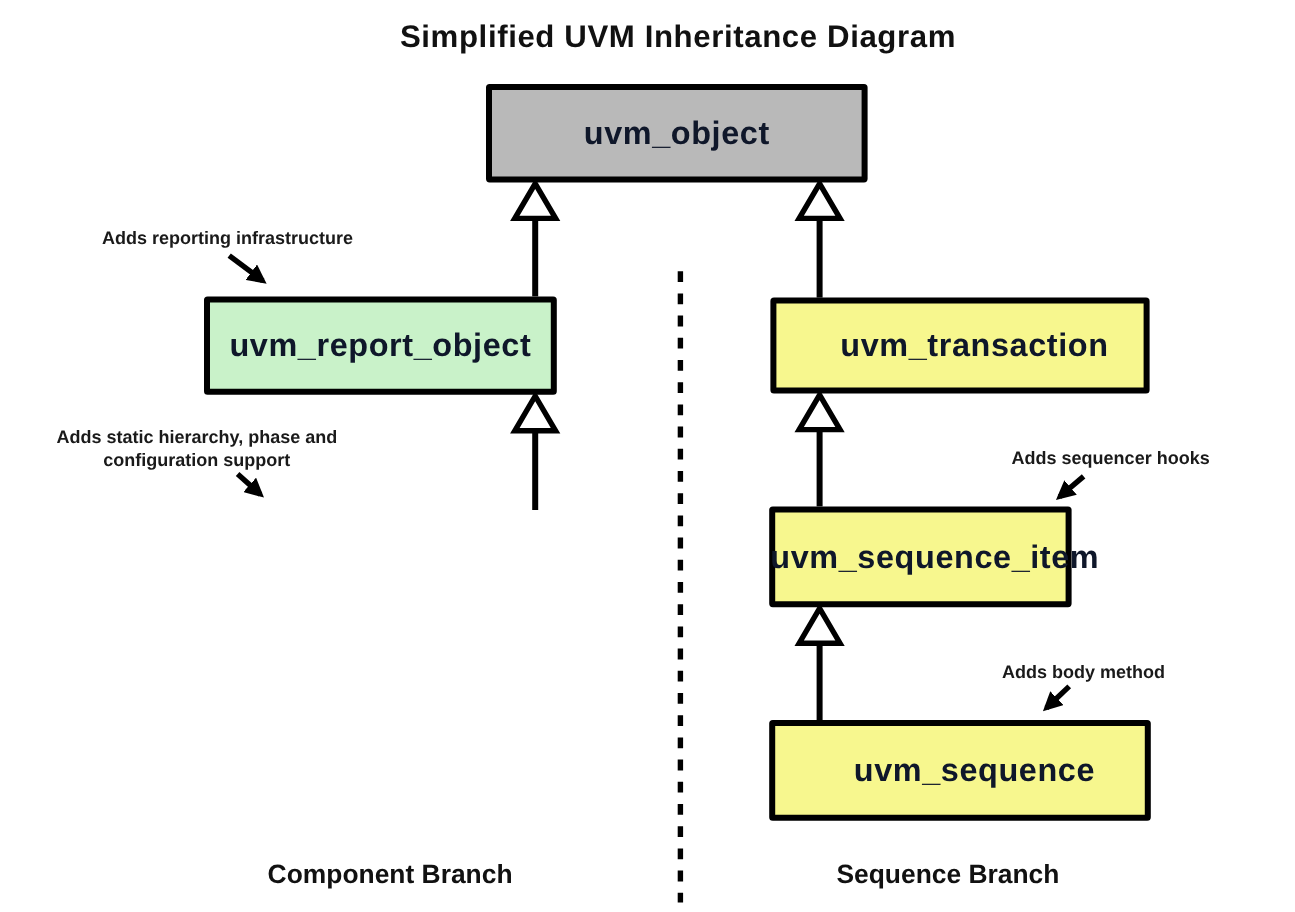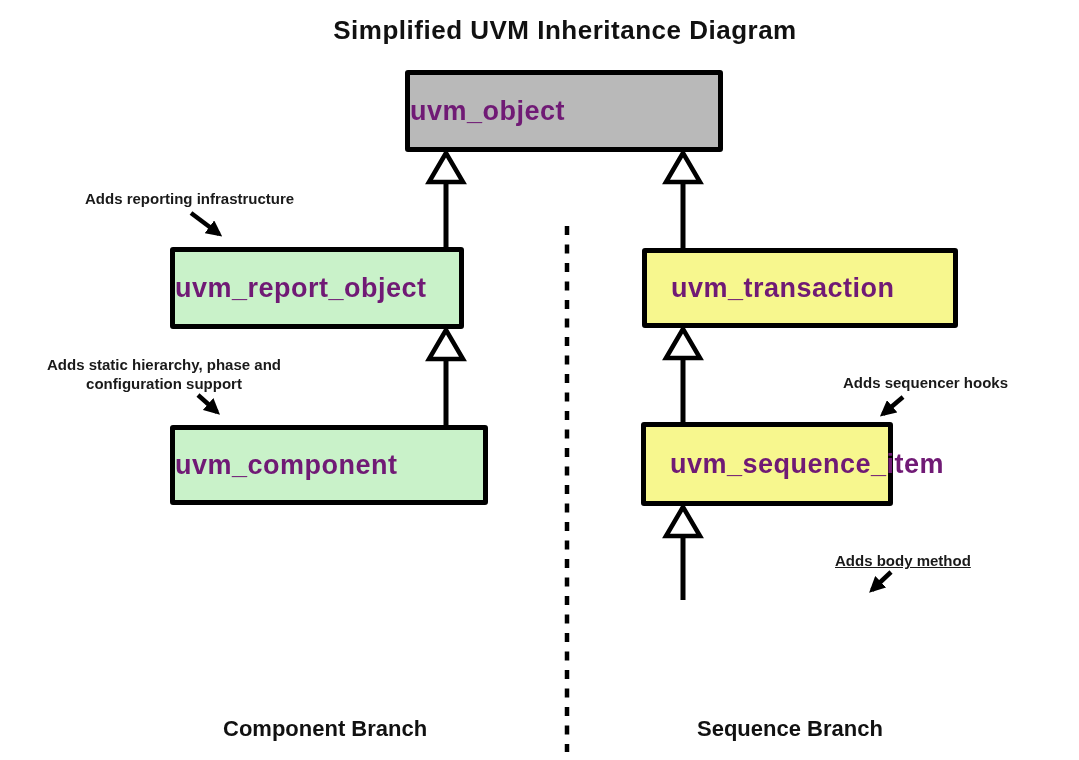--- a/index.html
+++ b/index.html
@@ -26,24 +26,24 @@
     left: 0; top: 0;
     width: 1079px; height: 760px;
   }
   .node {
     position: absolute;
     box-sizing: border-box;
     border: 5px solid #000000;
     border-radius: 3px;
     display: flex;
     align-items: center;
-    justify-content: flex-start;
+    justify-content: center;
     font-size: 27px;
     font-weight: bold;
-    color: #701a75;
+    color: #0f172a;
     letter-spacing: 0.5px;
   }
   .node-gray   { background: #b9b9b9; }
   .node-green  { background: #c9f2c9; }
   .node-yellow { background: #f7f78e; padding-left: 24px; }
 
   #n-object    { left: 405px; top:  70px; width: 318px; height: 82px; }
   #n-report    { left: 170px; top: 247px; width: 294px; height: 82px; }
   #n-component { left: 170px; top: 425px; width: 318px; height: 80px; }
   #n-trans     { left: 642px; top: 248px; width: 316px; height: 80px; }
@@ -60,21 +60,21 @@
     text-align: center;
   }
   #note-hierarchy {
     left: 28px; top: 355px;
     width: 272px;
     text-align: center;
     white-space: normal;
   }
   #note-reporting { left: 85px;  top: 189px; }
   #note-hooks     { left: 843px; top: 373px; }
-  #note-body      { left: 835px; top: 551px; text-decoration: underline; }
+  #note-body      { left: 835px; top: 551px; }
 
   .branch-label {
     position: absolute;
     font-size: 22px;
     font-weight: bold;
     color: #111111;
     white-space: nowrap;
   }
   #bl-component { left: 223px; top: 716px; }
   #bl-sequence  { left: 697px; top: 716px; }
@@ -141,28 +141,28 @@
     <line class="note-arrow" x1="903" y1="397" x2="883" y2="414" marker-end="url(#solid-arrow)"></line>
     <line class="note-arrow" x1="891" y1="572" x2="872" y2="590" marker-end="url(#solid-arrow)"></line>
   </svg>
 
   <div class="node node-gray" id="n-object">
     <span>uvm_object</span>
   </div>
   <div class="node node-green" id="n-report">
     <span>uvm_report_object</span>
   </div>
-  <div class="node node-green" id="n-component">
-    <span>uvm_component</span>
-  </div>
   <div class="node node-yellow" id="n-trans">
     <span>uvm_transaction</span>
   </div>
   <div class="node node-yellow" id="n-seqitem">
     <span>uvm_sequence_item</span>
+  </div>
+  <div class="node node-yellow" id="n-sequence">
+    <span>uvm_sequence</span>
   </div>
 
   <div class="note" id="note-reporting">Adds reporting infrastructure</div>
   <div class="note" id="note-hierarchy">Adds static hierarchy, phase and configuration support</div>
   <div class="note" id="note-hooks">Adds sequencer hooks</div>
   <div class="note" id="note-body">Adds body method</div>
 
   <div class="branch-label" id="bl-component">Component Branch</div>
   <div class="branch-label" id="bl-sequence">Sequence Branch</div>
 

